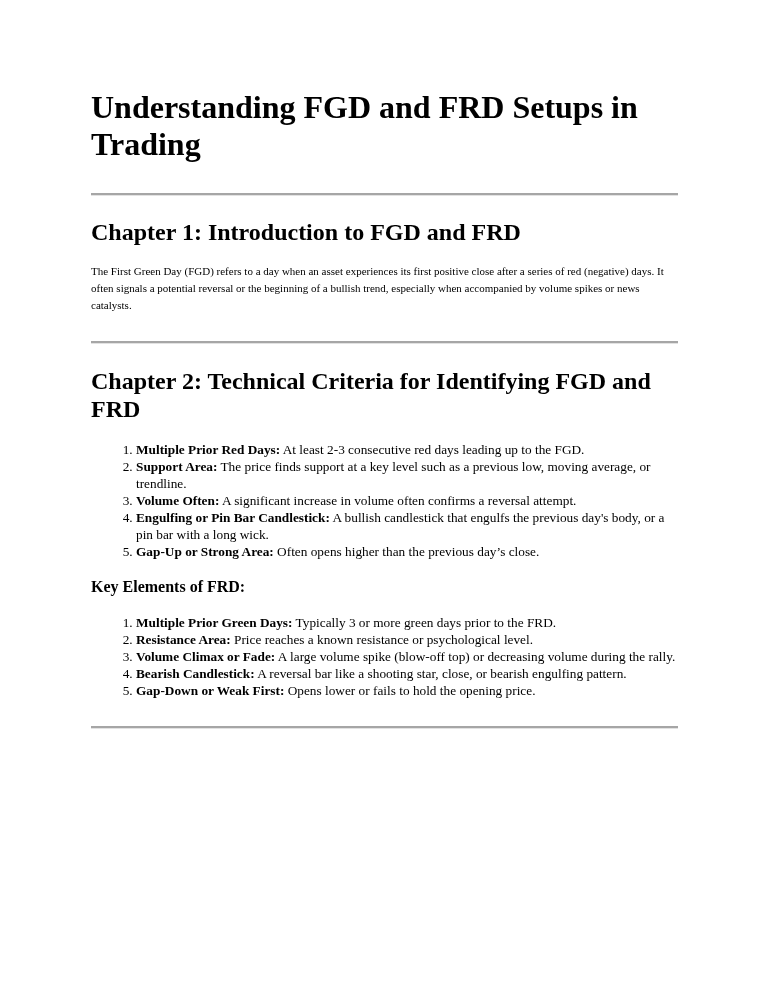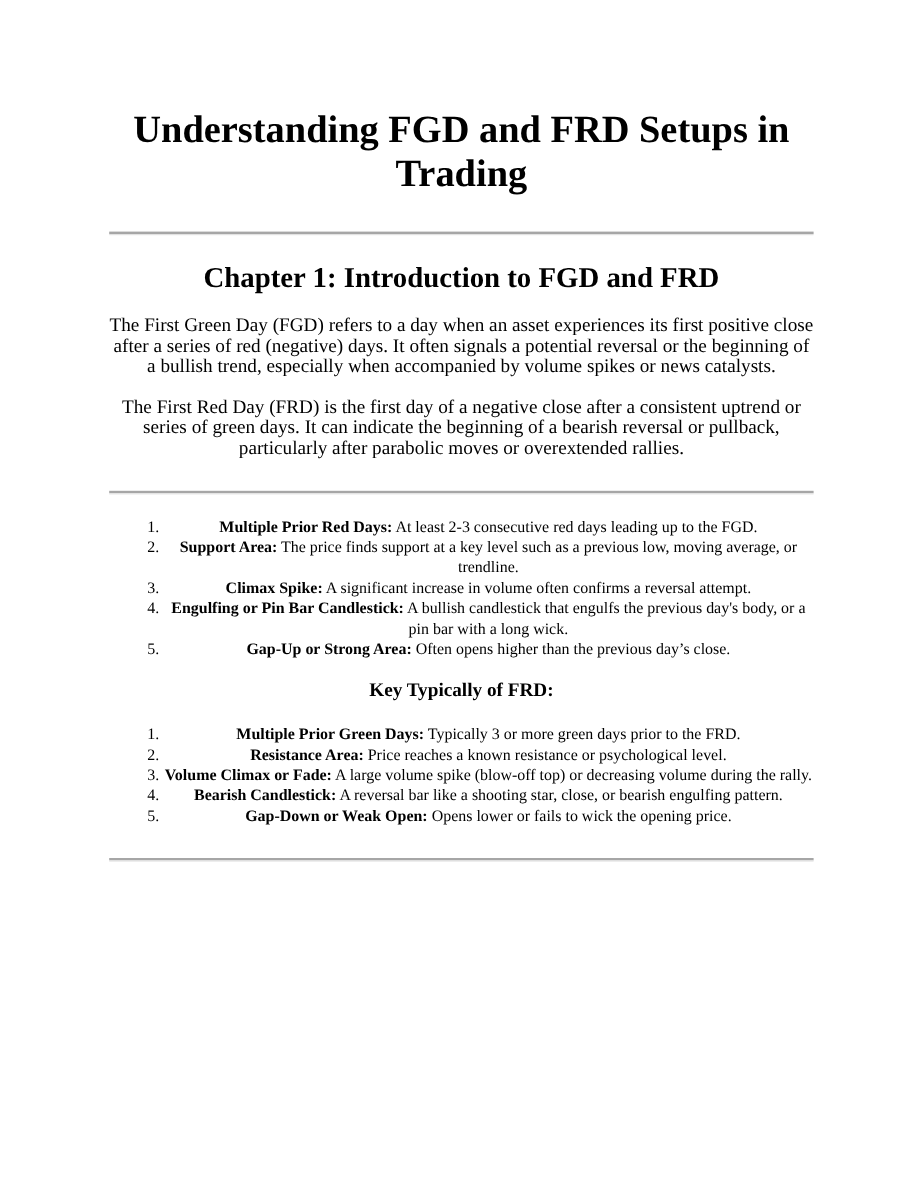--- a/index.html
+++ b/index.html
@@ -1,76 +1,76 @@
 <!DOCTYPE html>
 <html><head>
   <meta charset="utf-8">
   <style>
     html, body { margin: 0; padding: 0; background: #ffffff; }
     body {
       width: 768px; height: 994px; overflow: hidden;
       font-family: "Liberation Serif", serif;
       color: #000000;
     }
-    .page { position: relative; padding: 0 90px 0 91px; text-align: center; }
+    .page { position: relative; padding: 0 90px 0 91px; }
     h1 {
       font-family: "Liberation Serif", serif;
       font-size: 32px; font-weight: bold;
       margin: 0; padding-top: 89px; line-height: 37px;
     }
     hr.rule {
       border: none; height: 0;
       border-top: 2px solid #a6a6a6;
       border-bottom: 1px solid #e2e2e2;
       margin: 0;
     }
     h2 {
       font-size: 24px; font-weight: bold; margin: 0; line-height: 28px; font-family: Liberation Serif, serif;
     }
     h3 {
       font-size: 16px; font-weight: bold; margin: 0; line-height: 19px;
     }
     p {
-      font-size: 16px; line-height: 17px; margin: 0;
+      font-size: 11px; line-height: 17px; margin: 0;
     }
     ol {
       margin: 0; padding-left: 45px;
       font-size: 13.3px; line-height: 17px;
     }
     ol li { padding-left: 0; }
     ol li b { font-weight: bold; }
   </style>
 </head>
 <body>
 
 <div class="page">
   <h1>Understanding FGD and FRD Setups in Trading</h1>
 
   <hr class="rule" style="margin-top:30px;">
 
   <h2 style="margin-top:22px;">Chapter 1: Introduction to FGD and FRD</h2>
 
   <p style="margin-top:17px;">The First Green Day (FGD) refers to a day when an asset experiences its first positive close after a series of red (negative) days. It often signals a potential reversal or the beginning of a bullish trend, especially when accompanied by volume spikes or news catalysts.</p>
 
-  <p style="margin-top:17px;">The First Red Day (FRD) is the first day of a negative close after a consistent uptrend or series of green days. It can indicate the beginning of a bearish reversal or pullback, particularly after parabolic moves or overextended rallies.</p>
 
   <hr class="rule" style="margin-top:27px;">
 
+  <h2 style="margin-top:23px;">Chapter 2: Technical Criteria for Identifying FGD and FRD</h2>
 
   <ol style="margin-top:18px;">
     <li><b>Multiple Prior Red Days:</b><span> At least 2-3 consecutive red days leading up to the FGD.</span></li>
     <li><b>Support Area:</b><span> The price finds support at a key level such as a previous low, moving average, or trendline.</span></li>
-    <li><b>Climax Spike:</b><span> A significant increase in volume often confirms a reversal attempt.</span></li>
+    <li><b>Volume Often:</b><span> A significant increase in volume often confirms a reversal attempt.</span></li>
     <li><b>Engulfing or Pin Bar Candlestick:</b><span> A bullish candlestick that engulfs the previous day's body, or a pin bar with a long wick.</span></li>
     <li><b>Gap-Up or Strong Area:</b><span> Often opens higher than the previous day’s close.</span></li>
   </ol>
 
-  <h3 style="margin-top:17px;">Key Typically of FRD:</h3>
+  <h3 style="margin-top:17px;">Key Elements of FRD:</h3>
   <ol style="margin-top:18px;">
     <li><b>Multiple Prior Green Days:</b><span> Typically 3 or more green days prior to the FRD.</span></li>
     <li><b>Resistance Area:</b><span> Price reaches a known resistance or psychological level.</span></li>
     <li><b>Volume Climax or Fade:</b><span> A large volume spike (blow-off top) or decreasing volume during the rally.</span></li>
     <li><b>Bearish Candlestick:</b><span> A reversal bar like a shooting star, close, or bearish engulfing pattern.</span></li>
-    <li><b>Gap-Down or Weak Open:</b><span> Opens lower or fails to wick the opening price.</span></li>
+    <li><b>Gap-Down or Weak First:</b><span> Opens lower or fails to hold the opening price.</span></li>
   </ol>
 
   <hr class="rule" style="margin-top:27px;">
 </div>
 
 </body></html>

